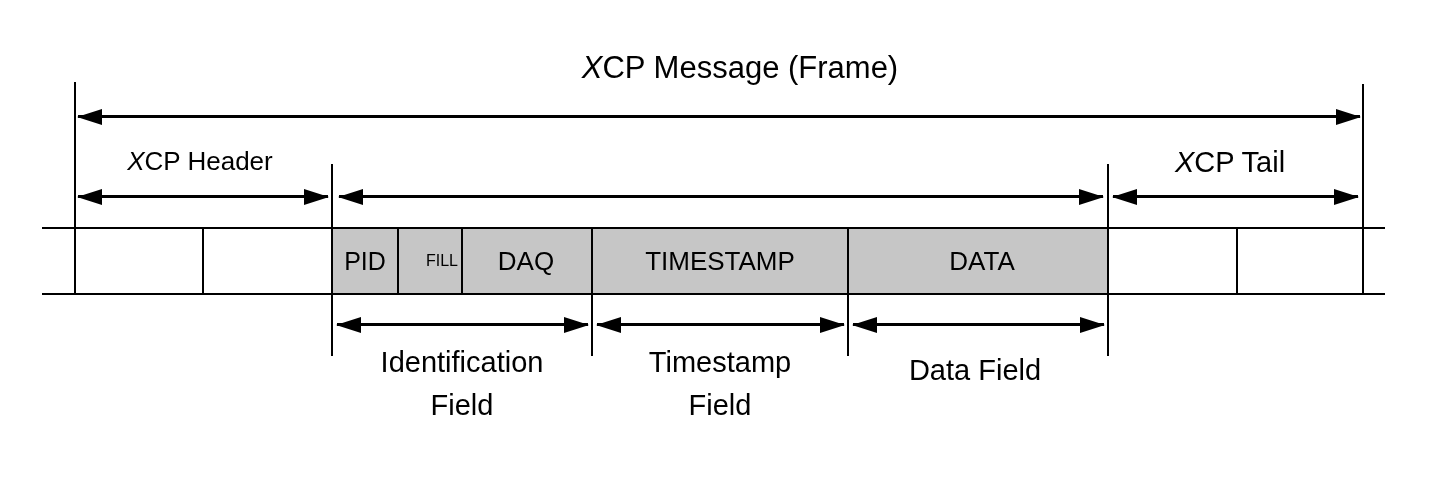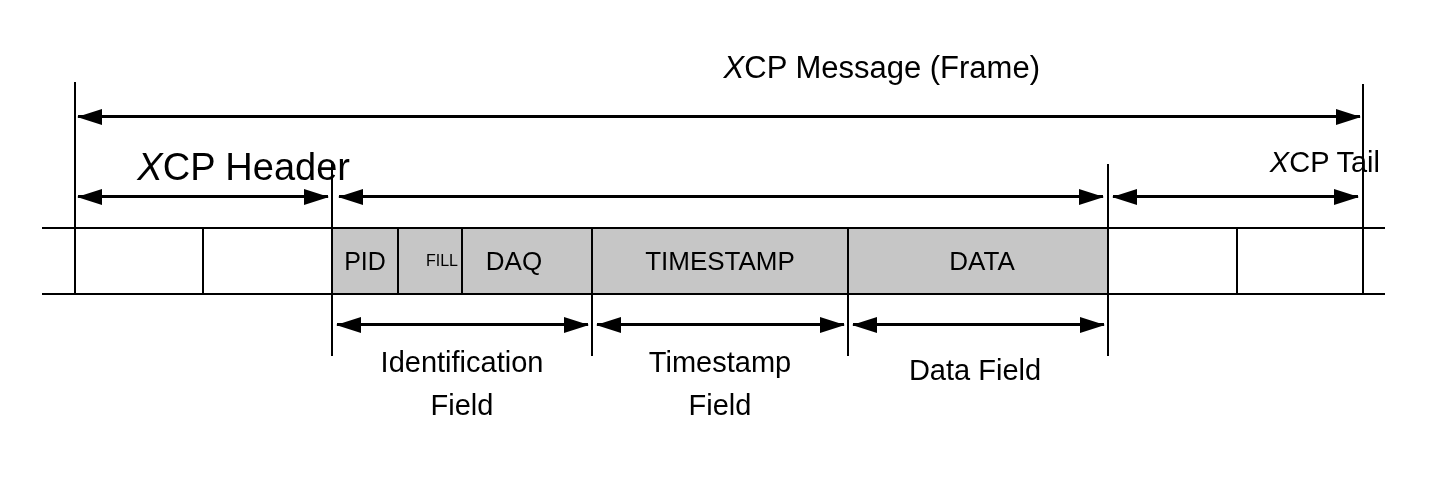--- a/index.html
+++ b/index.html
@@ -22,31 +22,31 @@
     border-top:8px solid transparent;border-bottom:8px solid transparent;
     border-right:25px solid #000;
   }
   .darrow::after{
     content:"";position:absolute;right:-1px;top:50%;transform:translateY(-50%);
     width:0;height:0;
     border-top:8px solid transparent;border-bottom:8px solid transparent;
     border-left:25px solid #000;
   }
   
-  .lbl{position:absolute;text-align:right;white-space:nowrap;}
+  .lbl{position:absolute;text-align:center;white-space:nowrap;}
   .title{left:440px;top:50px;width:600px;font-size:31px;}
-  .lbl-header{left:50px;top:146px;width:300px;font-size:38px;}
+  .lbl-header{left:50px;top:146px;width:300px;font-size:26px;}
   .lbl-packet{left:520px;top:146px;width:400px;font-size:29px;}
   .lbl-tail{left:1080px;top:146px;width:300px;font-size:29px;}
   
   .gray-rect{position:absolute;left:333px;top:229px;width:775px;height:64px;background:#c6c6c6;}
   .cell-lbl{position:absolute;top:229px;height:64px;display:flex;align-items:center;justify-content:center;}
   .cell-pid{left:332px;width:66px;font-size:25px;align-items:center;}
   .cell-fill{left:398px;width:64px;font-size:16px;padding-left:12px;}
-  .cell-daq{left:449px;width:130px;font-size:26px;}
+  .cell-daq{left:461px;width:130px;font-size:26px;}
   .cell-ts{left:592px;width:256px;font-size:26px;}
   .cell-data{left:848px;width:268px;font-size:26px;}
   
   .fld{position:absolute;text-align:center;white-space:nowrap;font-size:29px;}
   .fld-ident1{left:312px;top:346px;width:300px;}
   .fld-ident2{left:312px;top:389px;width:300px;}
   .fld-ts1{left:570px;top:346px;width:300px;}
   .fld-ts2{left:570px;top:389px;width:300px;}
   .fld-data1{left:825px;top:346px;width:300px;margin-top:8px;}
   

